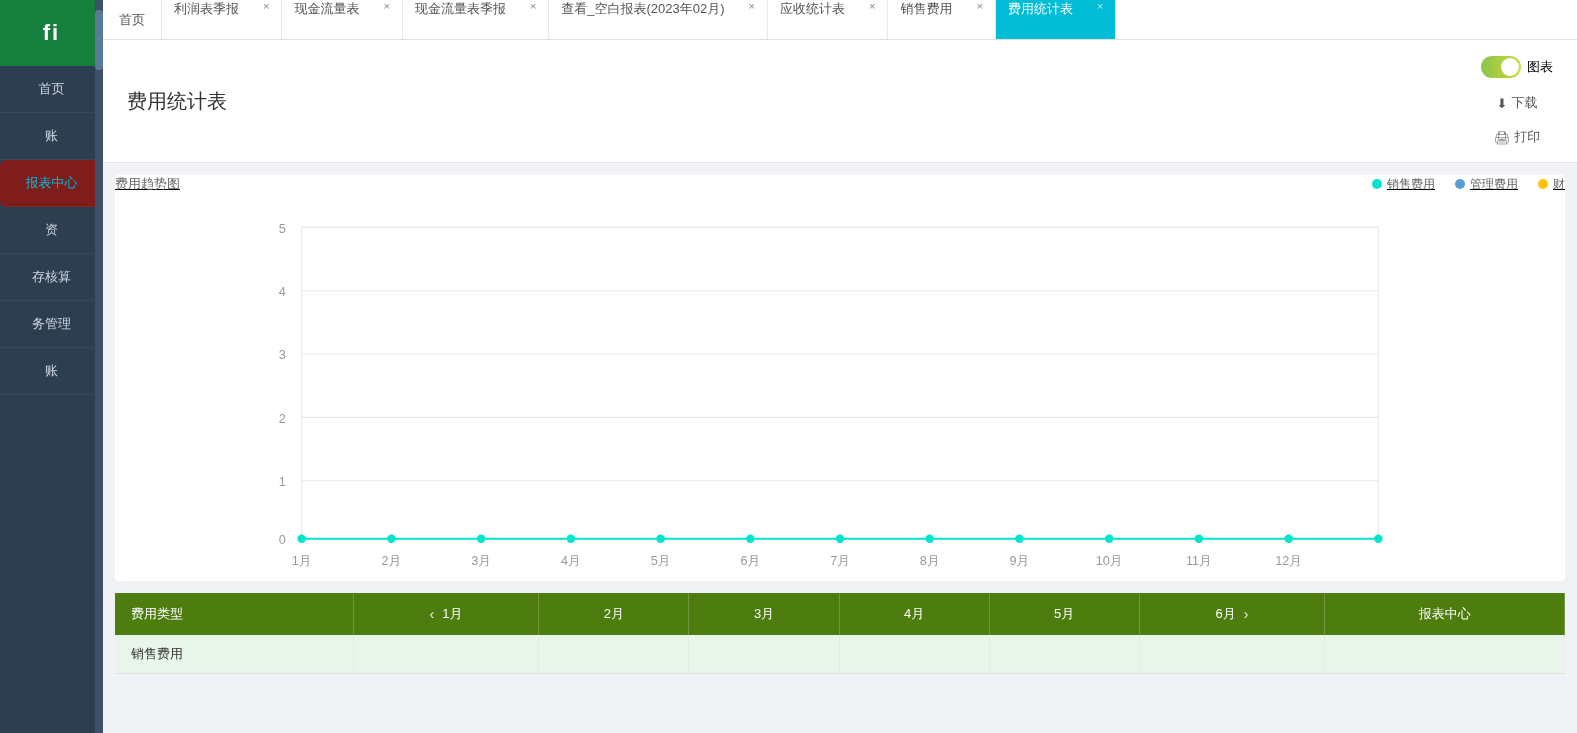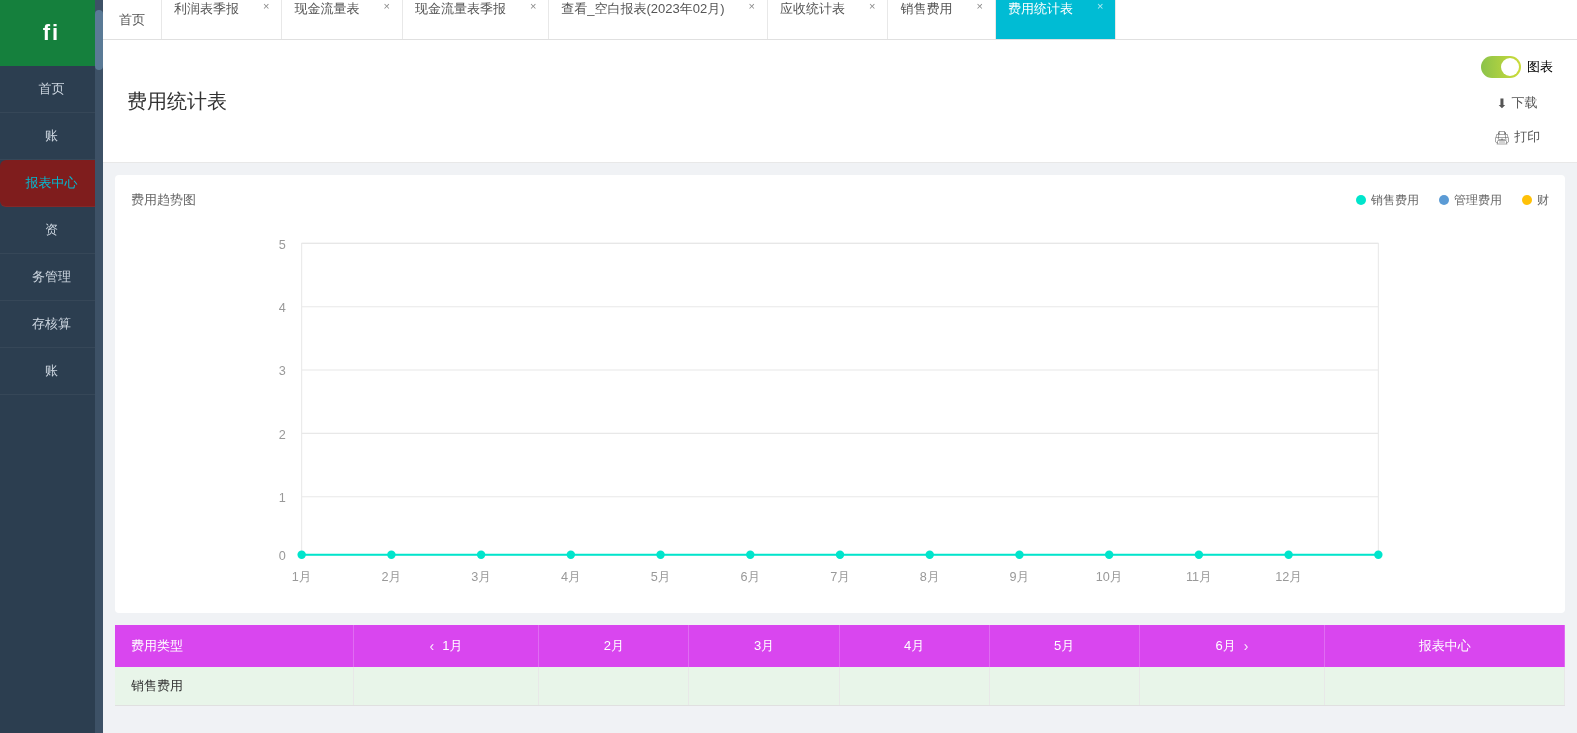--- a/index.html
+++ b/index.html
@@ -159,22 +159,22 @@
       gap: 4px;
       color: #555;
       cursor: pointer;
       font-size: 13px;
     }
 
     
     .chart-section {
       background: #fff;
       margin: 12px 12px 0 12px;
-      padding: 16px;
       border-radius: 4px;
+      text-decoration: underline;
     }
     .chart-title {
       font-size: 13px;
       color: #666;
       margin-bottom: 8px;
     }
     .chart-legend {
       display: flex;
       align-items: center;
       justify-content: flex-end;
@@ -204,21 +204,21 @@
     
     .table-section {
       margin: 12px 12px 0 12px;
     }
     .data-table {
       width: 100%;
       border-collapse: collapse;
       background: #fff;
     }
     .data-table thead tr {
-      background: #d946ef;
+      background: #4d7c0f;
       color: white;
     }
     .data-table thead th {
       padding: 12px 16px;
       font-size: 13px;
       font-weight: 500;
       text-align: center;
       border-right: 1px solid rgba(255,255,255,0.2);
       white-space: nowrap;
     }
@@ -253,22 +253,22 @@
   </style>
 </head>
 <body>
 
 <div class="sidebar">
   <div class="sidebar-logo">fi</div>
   <div class="sidebar-item">首页</div>
   <div class="sidebar-item">账</div>
   <div class="sidebar-item active">报表中心</div>
   <div class="sidebar-item">资</div>
+  <div class="sidebar-item">存核算</div>
   <div class="sidebar-item">务管理</div>
-  <div class="sidebar-item">存核算</div>
   <div class="sidebar-item">账</div>
   <div class="sidebar-scroll">
     <div class="sidebar-scroll-thumb"></div>
   </div>
 </div>
 
 <div class="main">
 
   <div class="tab-bar">
     <div class="tab-home">

